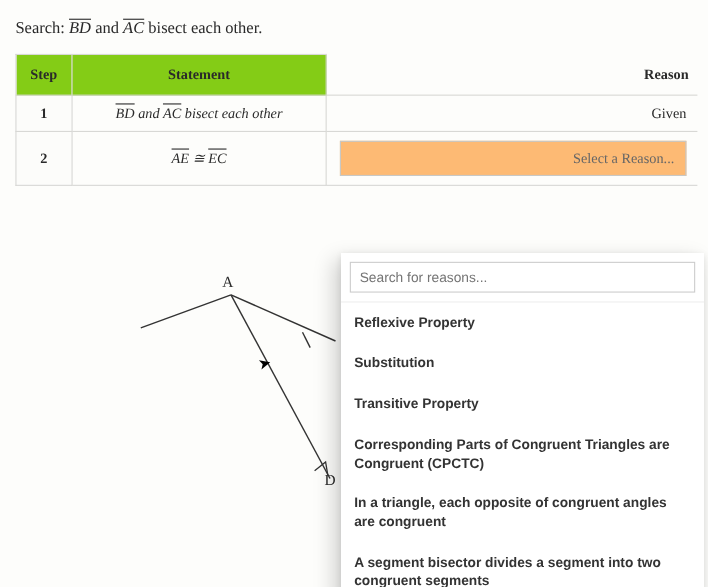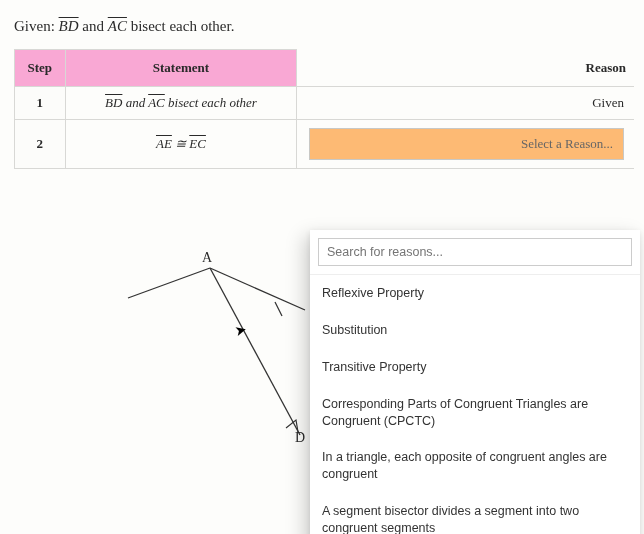--- a/index.html
+++ b/index.html
@@ -27,21 +27,21 @@
   border-collapse: collapse;
   margin-top: 10px;
   width: 100%;
 }
 .proof-table th {
   font-weight: bold;
   font-size: 13px;
   padding: 10px 8px;
   text-align: center;
   border: 1px solid #d8d8d5;
-  background: #f9a8d4;
+  background: #84cc16;
 }
 .proof-table th.reason-head {
   text-align: right;
   border-left: 1px solid #d8d8d5;
   border-right: none;
   border-top: none;
   border-bottom: 1px solid #d8d8d5;
   background: transparent;
   padding-left: 12px;
 }
@@ -92,20 +92,21 @@
   font-size: 12.5px;
   color: #737373;
   font-style: normal;
 }
 .dropdown .opt {
   padding: 10px 12px;
   font-size: 12.5px;
   color: #333;
   cursor: pointer;
   line-height: 1.35;
+  font-weight: bold;
 }
 .diagram {
   position: absolute;
   left: 120px;
   top: 250px;
   width: 220px;
   height: 220px;
   z-index: 5;
 }
 .diagram svg { width: 100%; height: 100%; }
@@ -123,21 +124,21 @@
   color: #000;
   transform: rotate(-15deg);
 }
 </style>
 </head>
 <body>
 
 <div class="page">
 
   <div class="given">
-    <span>Given: </span>
+    <span>Search: </span>
     <span class="overline">BD</span>
     <span> and </span>
     <span class="overline">AC</span>
     <span> bisect each other.</span>
   </div>
 
 
   <table class="proof-table">
     <thead>
       <tr>

